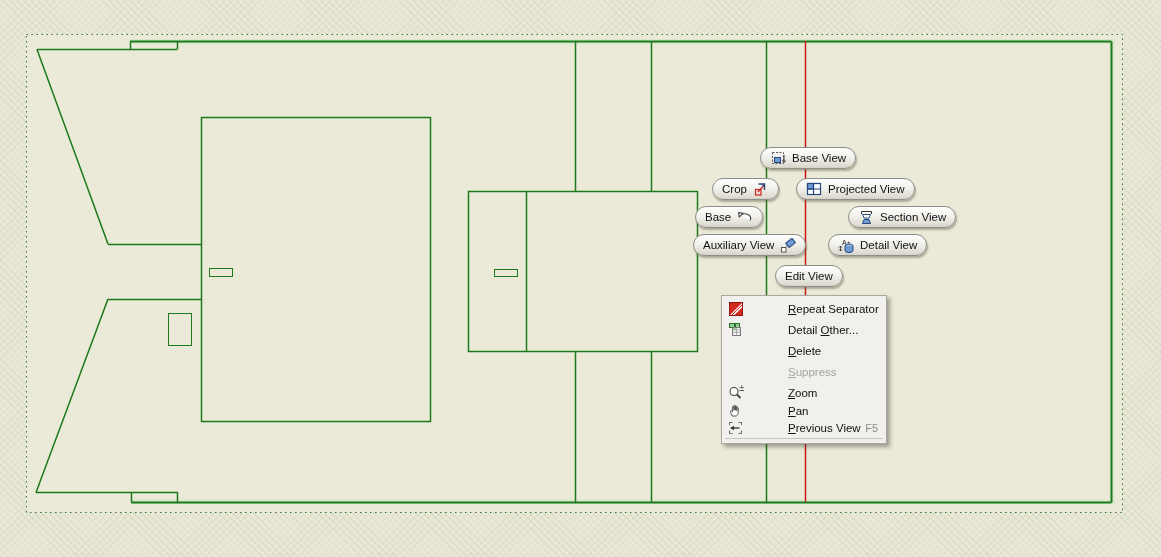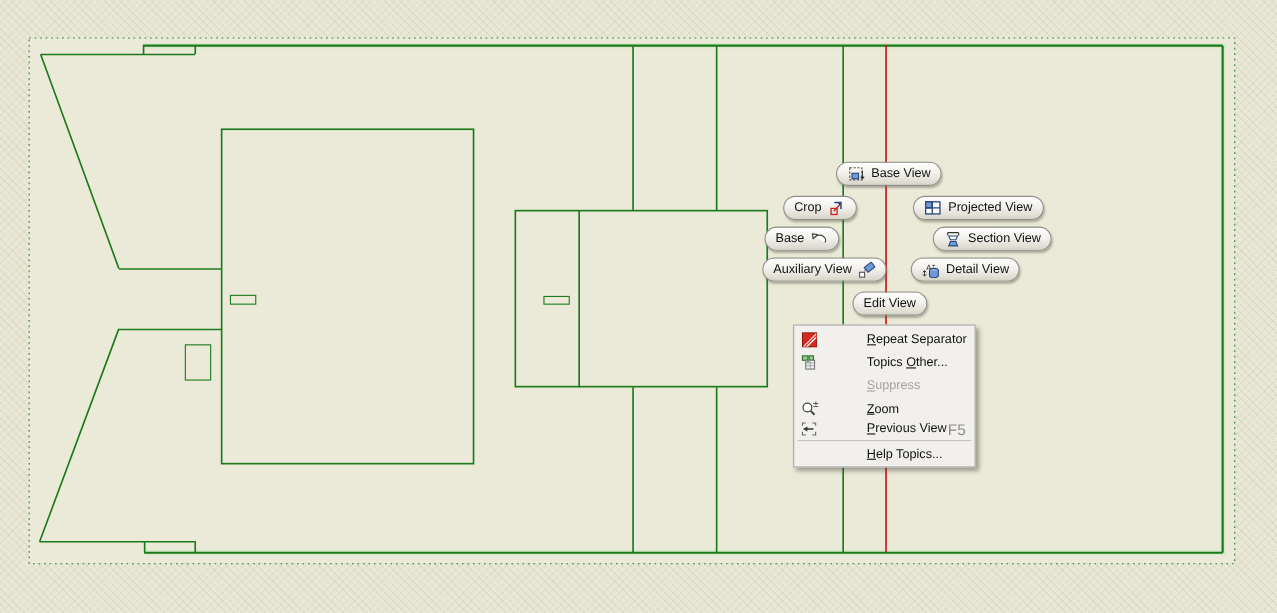--- a/index.html
+++ b/index.html
@@ -34,21 +34,21 @@
     position:absolute;left:721px;top:295px;width:164px;z-index:9;
     background:#f1f0ed;border:1px solid #a9a8a0;
     box-shadow:3px 3px 4px rgba(60,60,50,0.45);
     padding:2px 0;font-size:11.5px;color:#111;
   }
   .mi{display:flex;align-items:center;padding:0 6px 0 4px;}
   .mi .mic{width:19px;min-width:19px;height:15px;display:inline-flex;align-items:center;justify-content:center;margin-right:3px;}
   .mi .ml{flex:1;white-space:nowrap;overflow:hidden;margin-left:40px;}
   .mi .ml u{text-decoration:underline;}
   .mi.disabled .ml{color:#a5a49e;}
-  .mshort{color:#8d8c86;font-size:14px;padding-right:2px;}
+  .mshort{color:#8d8c86;font-size:11px;padding-right:2px;}
   .marrow{color:#111;font-size:8px;line-height:1;padding-right:1px;}
   .msep{height:1px;background:#c6c5bd;margin:2px 3px;}
   .h21{height:21px;} .h22{height:22px;} .h19{height:19px;} .h17{height:17px;}
 </style>
 </head>
 <body>
 
 <div class="sheet"></div>
 
 <svg class="geom" width="1161" height="557">
@@ -119,21 +119,21 @@
     <svg width="17" height="15">
         <line x1="4" y1="11" x2="13" y2="3" stroke="#888" stroke-dasharray="2 1.5"></line>
         <g transform="rotate(-38 11 5)">
           <rect x="7.5" y="2.5" width="8" height="5.5" fill="#6f9bd2" stroke="#27477d"></rect>
         </g>
         <rect x="2.5" y="9.5" width="4.5" height="4.5" fill="#fff" stroke="#555"></rect>
       </svg>
   </span>
 </div>
 
-<div class="pill" style="left:830px;top:178px;">
+<div class="pill" style="left:796px;top:178px;">
   <span class="pic">
     <svg width="17" height="14">
         <rect x="1.5" y="1.5" width="13" height="11" fill="#fff" stroke="#27477d" stroke-width="1.2"></rect>
         <rect x="1.5" y="1.5" width="6" height="5.5" fill="#6f9bd2" stroke="#27477d" stroke-width="1.2"></rect>
         <path d="M7.5,1.5 V12.5 M7.5,7 H14.5 M1.5,7 H7.5" stroke="#27477d" stroke-width="1.2"></path>
       </svg>
   </span>
   <span>Projected View</span>
 </div>
 
@@ -181,54 +181,62 @@
   <div class="mi h21">
     <span class="mic">
       <svg width="15" height="15">
           <rect x="1.5" y="1.5" width="5" height="4" fill="#8fd08f" stroke="#2d6e2d"></rect>
           <rect x="7.5" y="1.5" width="4" height="4" fill="#8fd08f" stroke="#2d6e2d"></rect>
           <rect x="4.5" y="5.5" width="8" height="8" fill="#f2f2f2" stroke="#777"></rect>
           <path d="M4.5,8 H12.5 M4.5,10.5 H12.5 M8.5,5.5 V13.5" stroke="#9a9a9a" stroke-width="0.8"></path>
           <rect x="5.5" y="6.3" width="2" height="1.2" fill="#4aa04a"></rect>
         </svg>
     </span>
-    <span class="ml"><span>Topics </span><u>O</u><span>ther...</span></span>
-  </div>
-
+    <span class="ml"><span>Detail </span><u>O</u><span>ther...</span></span>
+  </div>
+
+  <div class="mi h21">
+    <span class="mic"></span>
+    <span class="ml"><span></span><u>D</u><span>elete</span></span>
+  </div>
 
 
   <div class="mi h22 disabled">
     <span class="mic"></span>
     <span class="ml"><span></span><u>S</u><span>uppress</span></span>
   </div>
 
   <div class="mi h19">
     <span class="mic">
       <svg width="16" height="15">
           <circle cx="6" cy="6.5" r="4" fill="#fff" stroke="#444" stroke-width="1.1"></circle>
           <path d="M9,9.5 L12.5,13" stroke="#444" stroke-width="1.8"></path>
           <text x="10.5" y="6" font-size="8" fill="#333" font-family="DejaVu Sans">±</text>
         </svg>
     </span>
     <span class="ml"><span></span><u>Z</u><span>oom</span></span>
   </div>
 
+  <div class="mi h17">
+    <span class="mic">
+      <svg width="15" height="15">
+          <path d="M4.2,13 C3.2,10.5 2.2,8.5 2.6,7.8 C3,7.2 4,7.5 4.6,8.8 L4.6,4 C4.6,3 6,3 6,4 L6,7.2 L6,3 C6,2 7.4,2 7.4,3 L7.4,7.2 L7.4,3.6 C7.4,2.6 8.8,2.6 8.8,3.6 L8.8,7.6 L8.8,5 C8.8,4 10.2,4.1 10.2,5.1 L10.2,9.5 C10.2,11.5 9.4,12.3 8.2,13 Z" fill="#fff" stroke="#444" stroke-width="0.9" stroke-linejoin="round"></path>
+        </svg>
+    </span>
+    <span class="ml"><span></span><u>P</u><span>an</span></span>
+  </div>
 
   <div class="mi h17">
     <span class="mic">
       <svg width="15" height="14">
           <path d="M1.5,4 V1.5 H4.5 M10.5,1.5 H13.5 V4 M13.5,9.5 V12.5 H10.5 M4.5,12.5 H1.5 V9.5" fill="none" stroke="#666" stroke-width="1"></path>
           <path d="M4.5,7 H11.5" stroke="#333" stroke-width="1.3"></path>
           <path d="M2,7 L6,4.8 L6,9.2 Z" fill="#333"></path>
         </svg>
     </span>
     <span class="ml"><span></span><u>P</u><span>revious View</span></span>
     <span class="mshort">F5</span>
   </div>
 
   <div class="msep"></div>
 
-  <div class="mi h19">
-    <span class="mic"></span>
-    <span class="ml"><span></span><u>H</u><span>elp Topics...</span></span>
-  </div>
 
 </div>
 
 </body></html>

